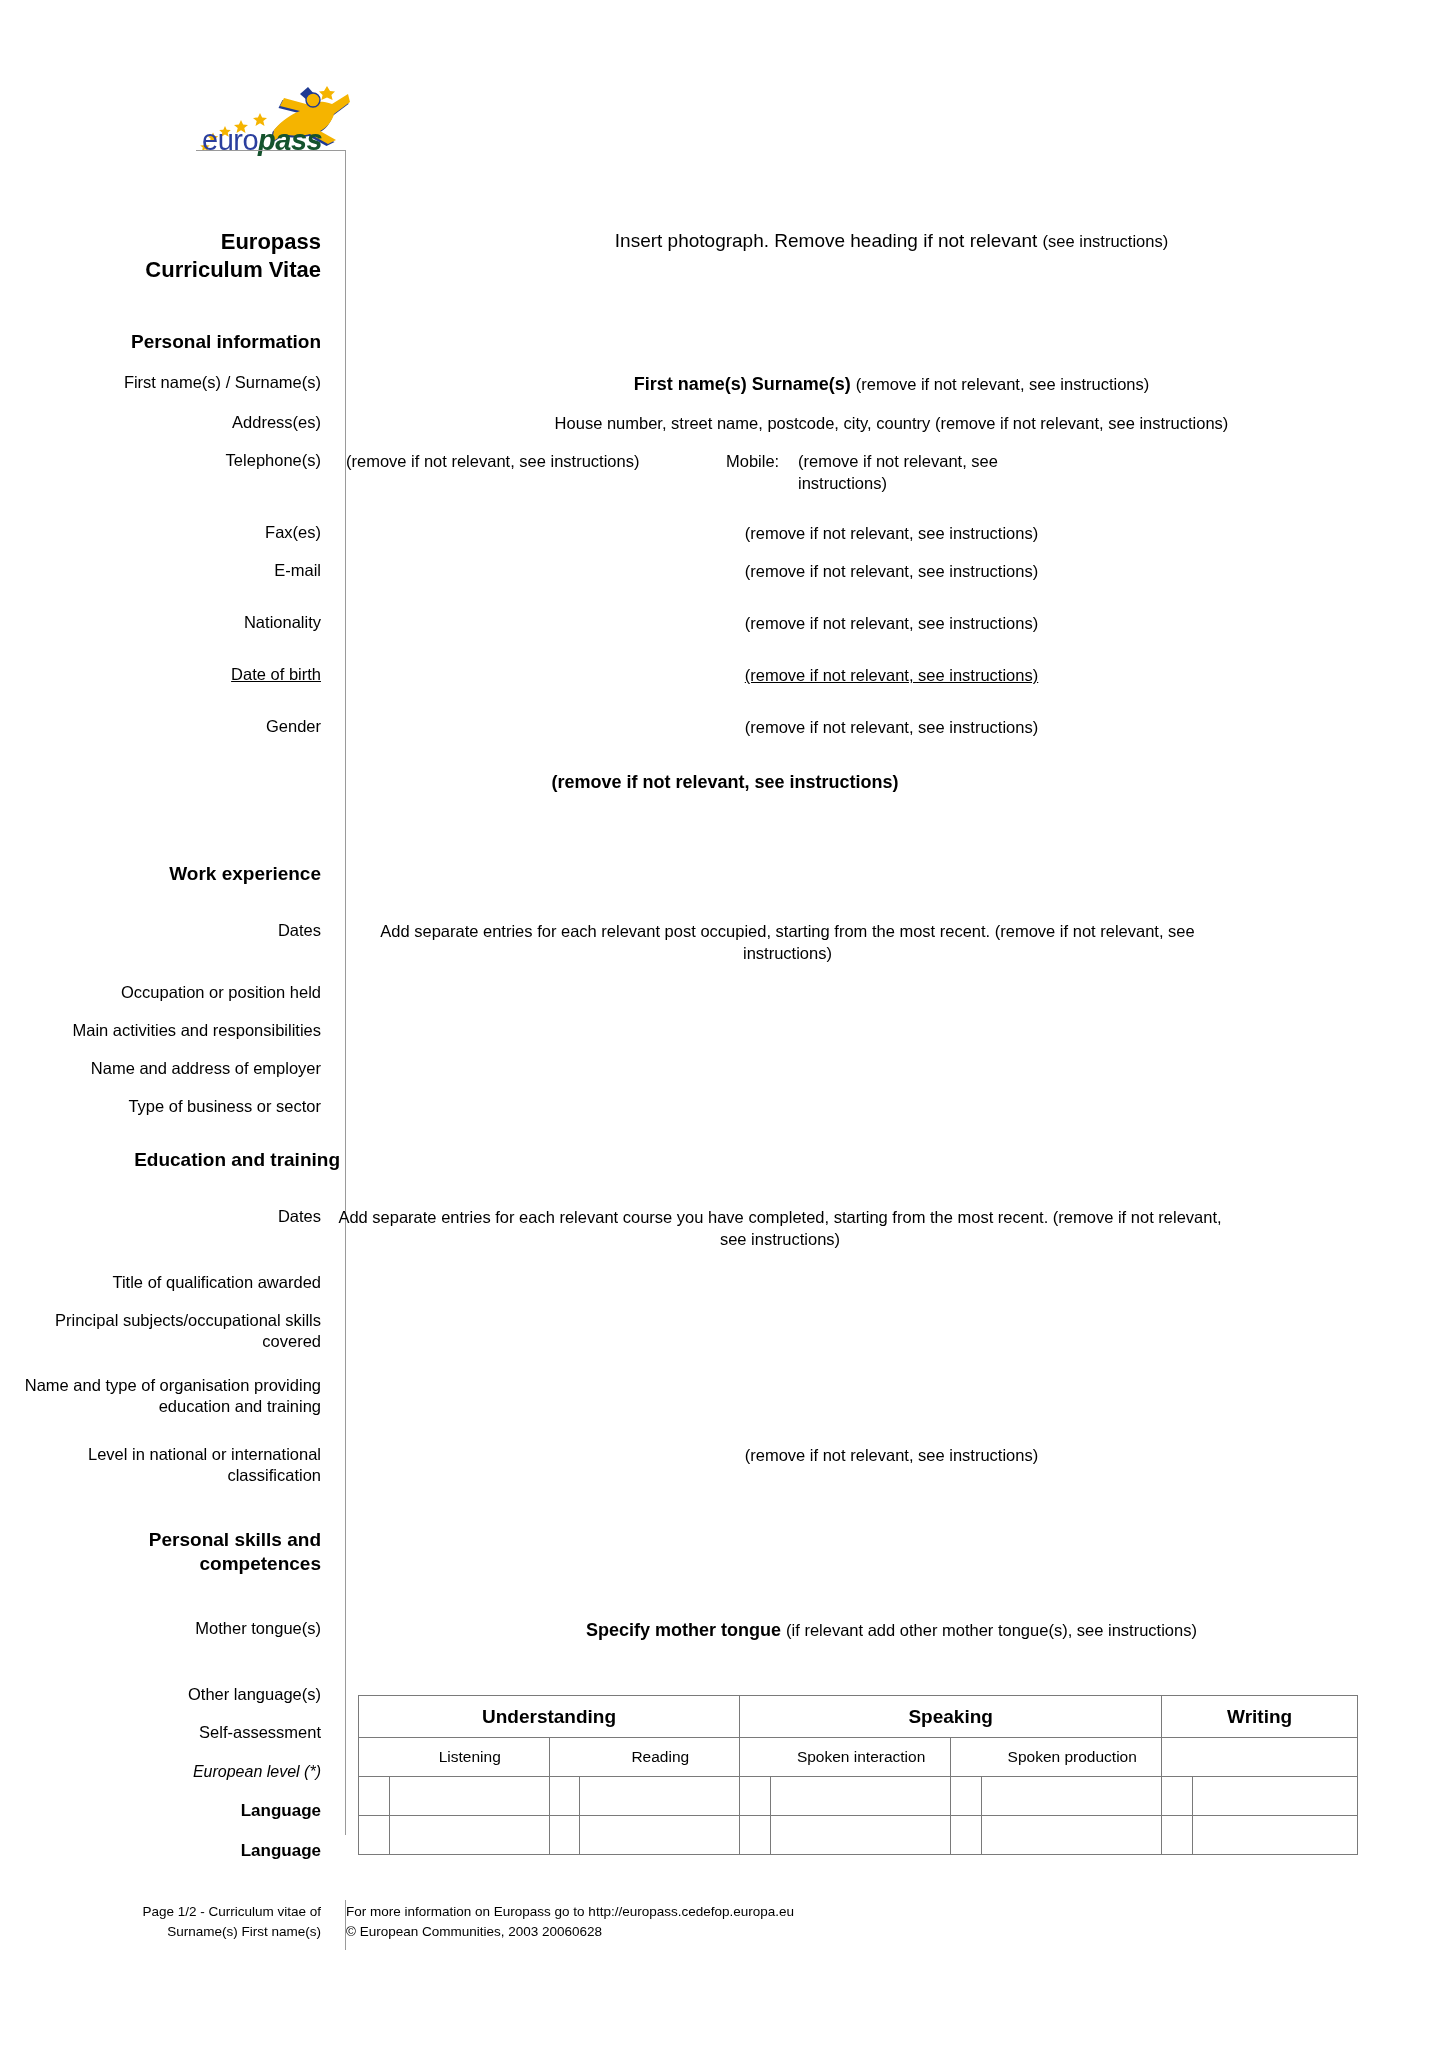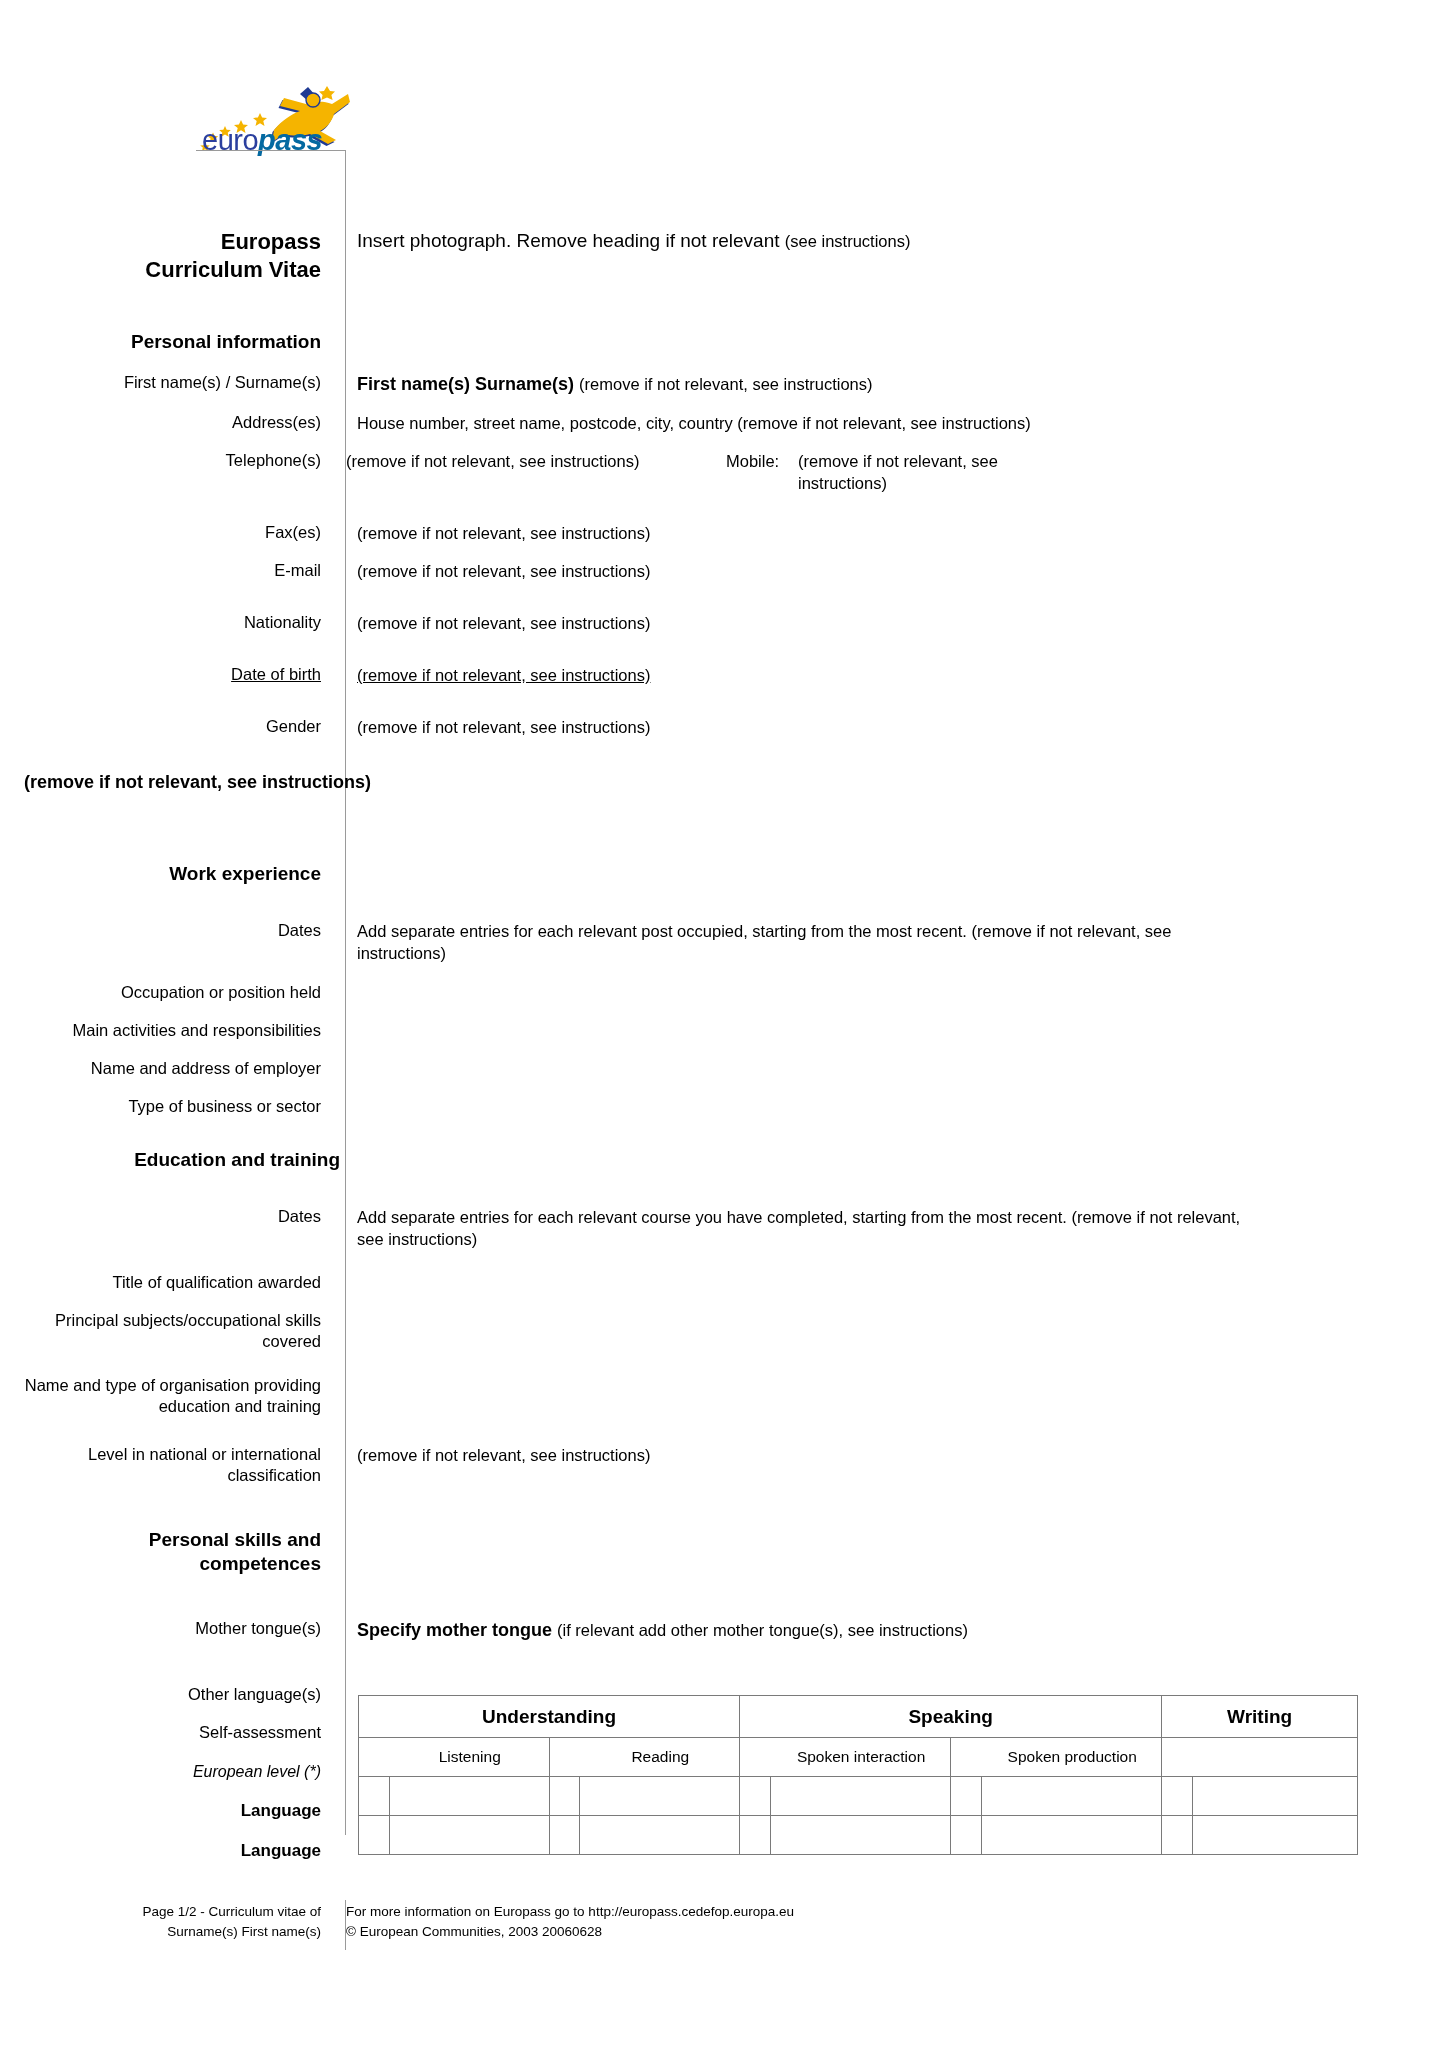--- a/index.html
+++ b/index.html
@@ -77,25 +77,26 @@
   .label {
     width: 333px;
     padding-right: 12px;
     text-align: right;
     box-sizing: border-box;
     font-size: 16.5px;
     line-height: 1.28;
     color: #000;
   }
   .value {
-    margin-left: 24px;
+    margin-left: 2px;
     font-size: 16.5px;
     line-height: 1.35;
     color: #000;
     flex: 1;
+    text-align: center;
   }
 
   
   .label.title-lg {
     font-weight: bold;
     font-size: 22px;
     line-height: 1.25;
   }
   .label.section {
     font-weight: bold;
@@ -209,21 +210,21 @@
       <g>
         <path d="M104 10 L112 3 L119 11 L112 17 Z" fill="#1F3A93"></path>
         <path d="M78 46 C86 36 96 30 104 27 L84 22 L88 14 L110 20 C116 18 126 16 136 20 L152 10 L154 18 L138 30 C136 38 130 44 124 47 L140 56 L132 60 L114 50 C106 52 96 52 88 50 L76 58 Z" fill="#1F3A93" transform="translate(-1.5,2)"></path>
         <path d="M78 46 C86 36 96 30 104 27 L84 22 L88 14 L110 20 C116 18 126 16 136 20 L152 10 L154 18 L138 30 C136 38 130 44 124 47 L140 56 L132 60 L114 50 C106 52 96 52 88 50 L76 58 Z" fill="#F5B400"></path>
         <circle cx="117" cy="16" r="7" fill="#F5B400" stroke="#1F3A93" stroke-width="1.4"></circle>
         <polygon points="131,2 134,7 139,7.5 135.4,11 136.6,16 131,13.4 125.4,16 126.6,11 123,7.5 128,7" fill="#F5B400"></polygon>
       </g>
     </svg>
 
     <div style="position:absolute; left:6px; top:42px; font-size:29px; letter-spacing:-0.5px; line-height:1; white-space:nowrap;">
-      <span style="color:#2B3F9E; font-weight:400;">euro</span><span style="color:#0369a1; font-weight:bold; font-style:italic;">pass</span>
+      <span style="color:#2B3F9E; font-weight:400;">euro</span><span style="color:#14532d; font-weight:bold; font-style:italic;">pass</span>
     </div>
   </div>
 
   <div class="logo-connector"></div>
   <div class="logo-connector-v"></div>
   <div class="divider"></div>
   <div class="footer-divider"></div>
 
   <div class="row" style="top:228px;">
     <div class="label title-lg">

